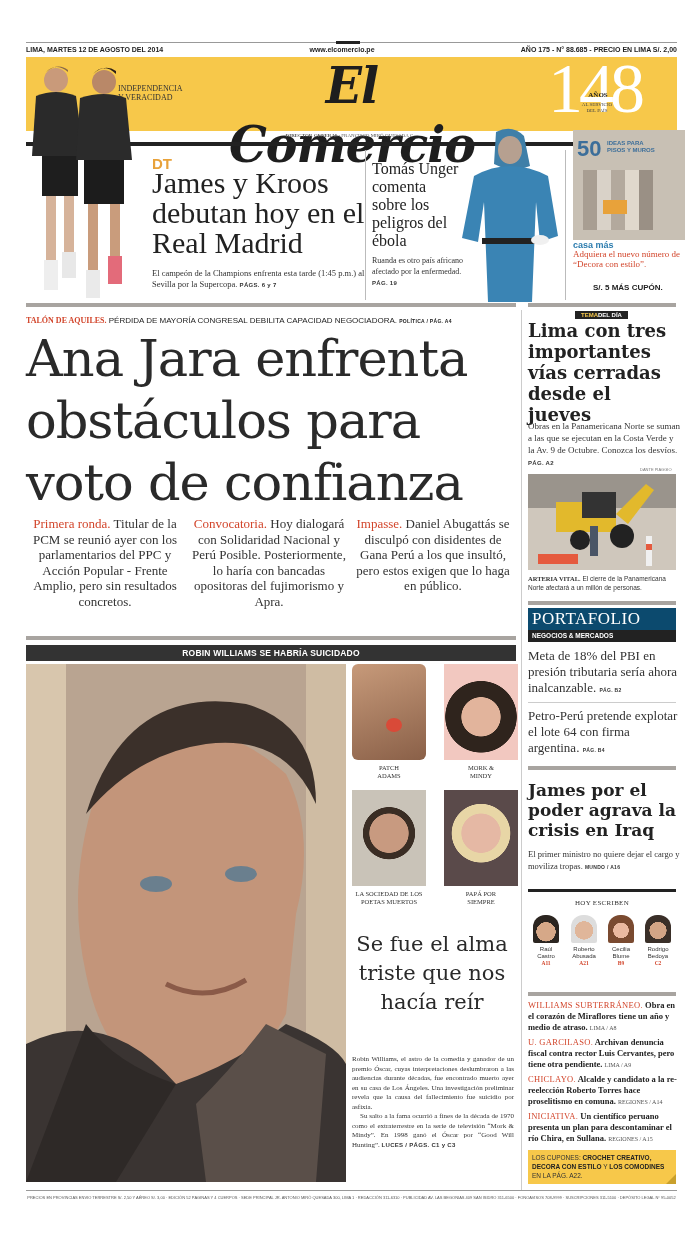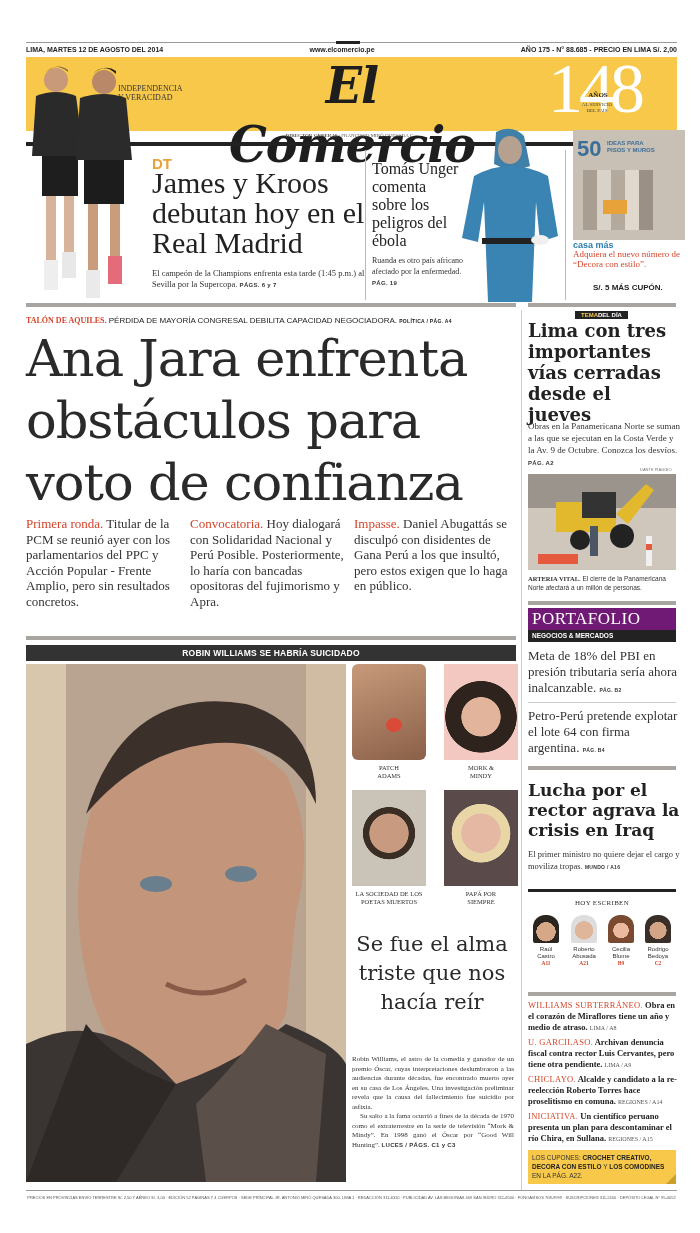--- a/index.html
+++ b/index.html
@@ -39,34 +39,34 @@
   .casamas { left: 573px; top: 240px; font-family: "Liberation Sans", sans-serif; font-weight: bold; font-size: 9px; color:#2c7cae; }
   .casamas-text { left: 573px; top: 249px; width: 110px; font-family: "Liberation Serif", serif; font-size: 9px; line-height: 10px; color:#d2452b;}
   .casamas-price { left: 573px; top: 283px; font-family: "Liberation Sans", sans-serif; font-weight: bold; font-size: 8px; color:#222;margin-left:20px;}
 
   .rule-gray { height: 4px; background: #a8a4a0; }
 
   
   .kicker { left: 26px; top: 316px; width: 490px; font-size: 8px; font-family: "Liberation Sans", sans-serif; color:#222; white-space: nowrap;}
   .kicker b { color:#d2452b; font-family: "Liberation Serif", serif; }
   .main-title { left: 26px; top: 328px; width: 490px; font-family: "DejaVu Serif", serif; font-size: 51px; line-height: 62px; color:#2a2a2a; letter-spacing: -1px; }
-  .subcol { top: 516px; width: 158px; font-family: "Liberation Serif", serif; font-size: 13px; line-height: 15.5px; color:#333; }
+  .subcol { top: 516px; width: 158px; font-family: "Liberation Serif", serif; font-size: 13px; line-height: 15.5px; color:#333;text-align:center; }
   .subcol b { color:#d2452b; font-weight: normal; }
 
   
   .vdiv-main { left: 521px; top: 310px; width: 1px; height: 880px; background: #ccc; }
   .tema-badge { left: 575px; top: 311px; background:#222; color:#fff; font-family: "Liberation Sans", sans-serif; font-size: 6px; font-weight:bold; padding: 1px 6px;}
   .tema-badge span { color:#f7c84a; }
   .r-title { left: 528px; top: 320px; width: 152px; font-family: "DejaVu Serif", serif; font-weight:bold; font-size: 18px; line-height: 21px; color:#222;}
   .r-deck { left: 528px; top: 420px; width: 152px; font-family: "Liberation Serif", serif; font-size: 9px; line-height: 12px; color:#333;}
   .r-photo { left: 528px; top: 474px; width: 148px; height: 96px; overflow:hidden; }
   .r-caption { left: 528px; top: 574px; width: 152px; font-family: "Liberation Sans", sans-serif; font-size: 6.5px; line-height: 9px; color:#333;}
   .r-caption b { font-family: "Liberation Serif", serif; }
 
-  .portafolio { left: 528px; top: 608px; width: 148px; height: 22px; background:#701a75; color:#fff; font-family: "Liberation Serif", serif; font-size: 17px; padding-left: 4px; line-height: 22px; letter-spacing: .5px;}
+  .portafolio { left: 528px; top: 608px; width: 148px; height: 22px; background:#0c4a6e; color:#fff; font-family: "Liberation Serif", serif; font-size: 17px; padding-left: 4px; line-height: 22px; letter-spacing: .5px;}
   .negocios { left: 528px; top: 630px; width: 148px; height: 12px; background:#222; color:#fff; font-family: "Liberation Sans", sans-serif; font-size: 6.5px; font-weight:bold; padding-left: 4px; line-height: 12px;}
   .p-item { left: 528px; width: 152px; font-family: "Liberation Serif", serif; font-size: 13px; line-height: 16px; color:#333;}
   .p-div { left: 528px; width: 148px; height: 1px; background: #ccc; }
 
   .iraq-title { left: 528px; top: 780px; width: 152px; font-family: "DejaVu Serif", serif; font-weight:bold; font-size: 17px; line-height: 20px; color:#222;}
   .iraq-deck { left: 528px; top: 848px; width: 152px; font-family: "Liberation Serif", serif; font-size: 8.5px; line-height: 12px; color:#333;}
 
   .hoy-title { left: 528px; top: 899px; width: 148px; text-align:center; font-family: "Liberation Serif", serif; font-size: 7px; color:#333; letter-spacing:.3px;}
   .columnist { top: 915px; width: 36px; text-align:center; font-family: "Liberation Sans", sans-serif; font-size: 6px; line-height: 7px; color:#333; }
   .columnist .face { width: 26px; height: 28px; margin: 0 auto 3px; border-radius: 12px 12px 2px 2px; }
@@ -279,21 +279,21 @@
 
 <div class="abs p-item" style="top:648px;">
   <span>Meta de 18% del PBI en presión tributaria sería ahora inalcanzable.</span> <span class="pag" style="font-size:5px;">PÁG. B2</span>
 </div>
 <div class="abs p-div" style="top:702px;"></div>
 <div class="abs p-item" style="top:708px;">
   <span>Petro-Perú pretende explotar el lote 64 con firma argentina.</span> <span class="pag" style="font-size:5px;">PÁG. B4</span>
 </div>
 
 <div class="abs rule-gray" style="left:528px;top:766px;width:148px;"></div>
-<div class="abs iraq-title">Lucha por el rector agrava la crisis en Iraq</div>
+<div class="abs iraq-title">James por el poder agrava la crisis en Iraq</div>
 <div class="abs iraq-deck">
   <span>El primer ministro no quiere dejar el cargo y moviliza tropas.</span> <span class="pag" style="font-size:5px;">MUNDO / A16</span>
 </div>
 
 <div class="abs" style="left:528px;top:889px;width:148px;height:3px;background:#222;"></div>
 <div class="abs hoy-title">HOY ESCRIBEN</div>
 
 <div class="abs columnist" style="left:528px;">
   <div class="face" style="background:radial-gradient(circle at 50% 60%,#d6a888 0 45%,#2b2520 46%);"></div>
   <div>Raúl</div>

